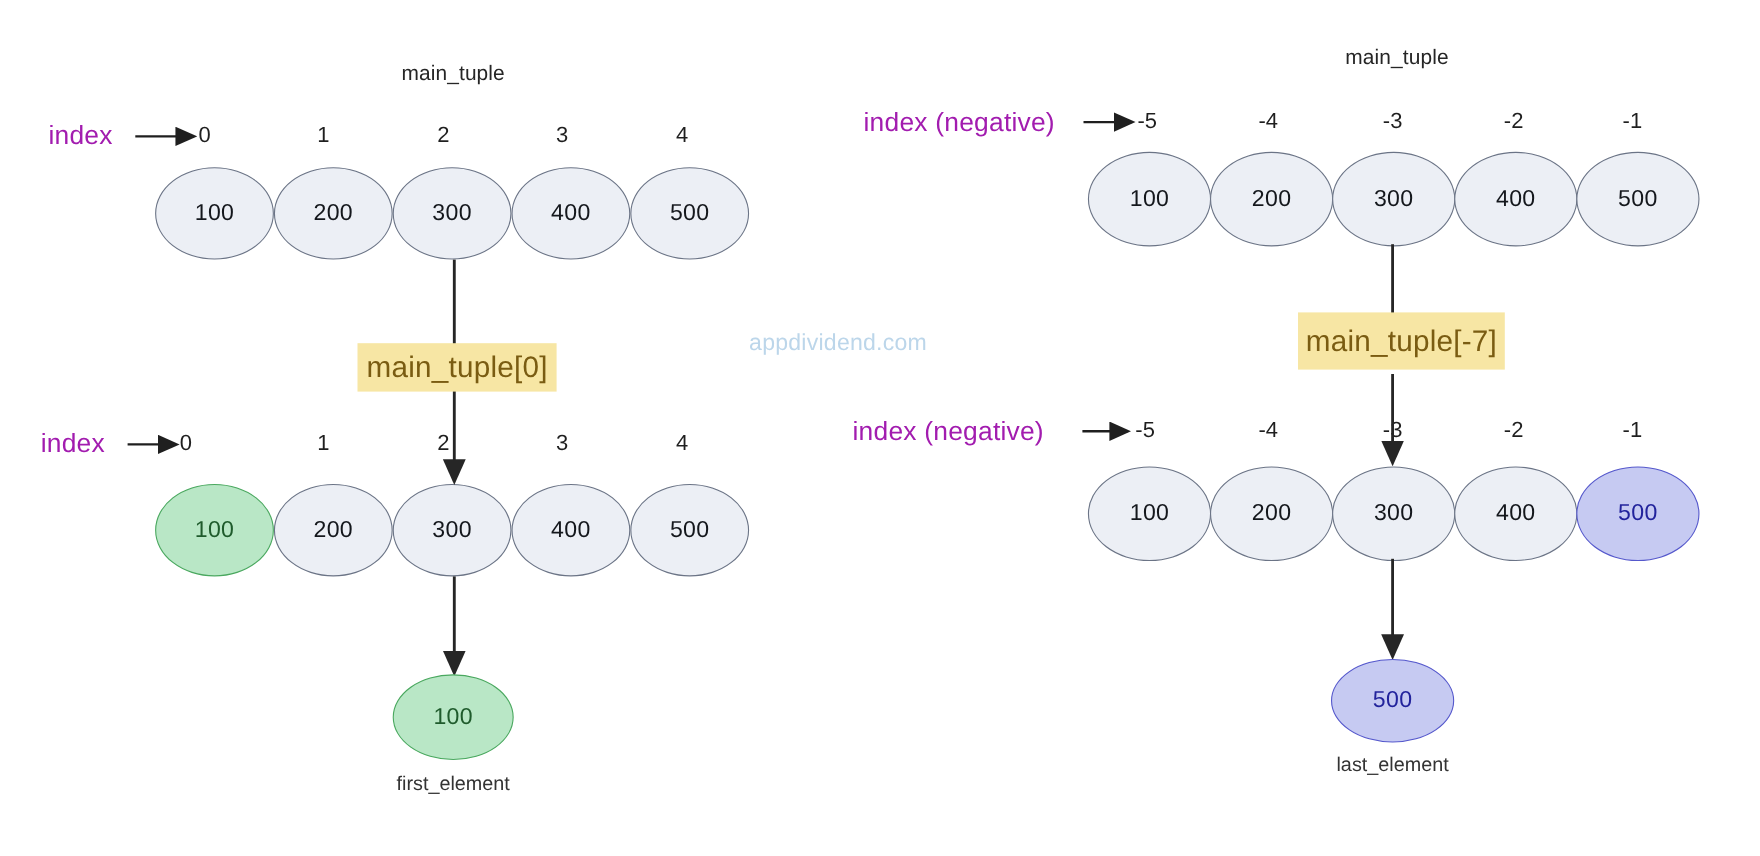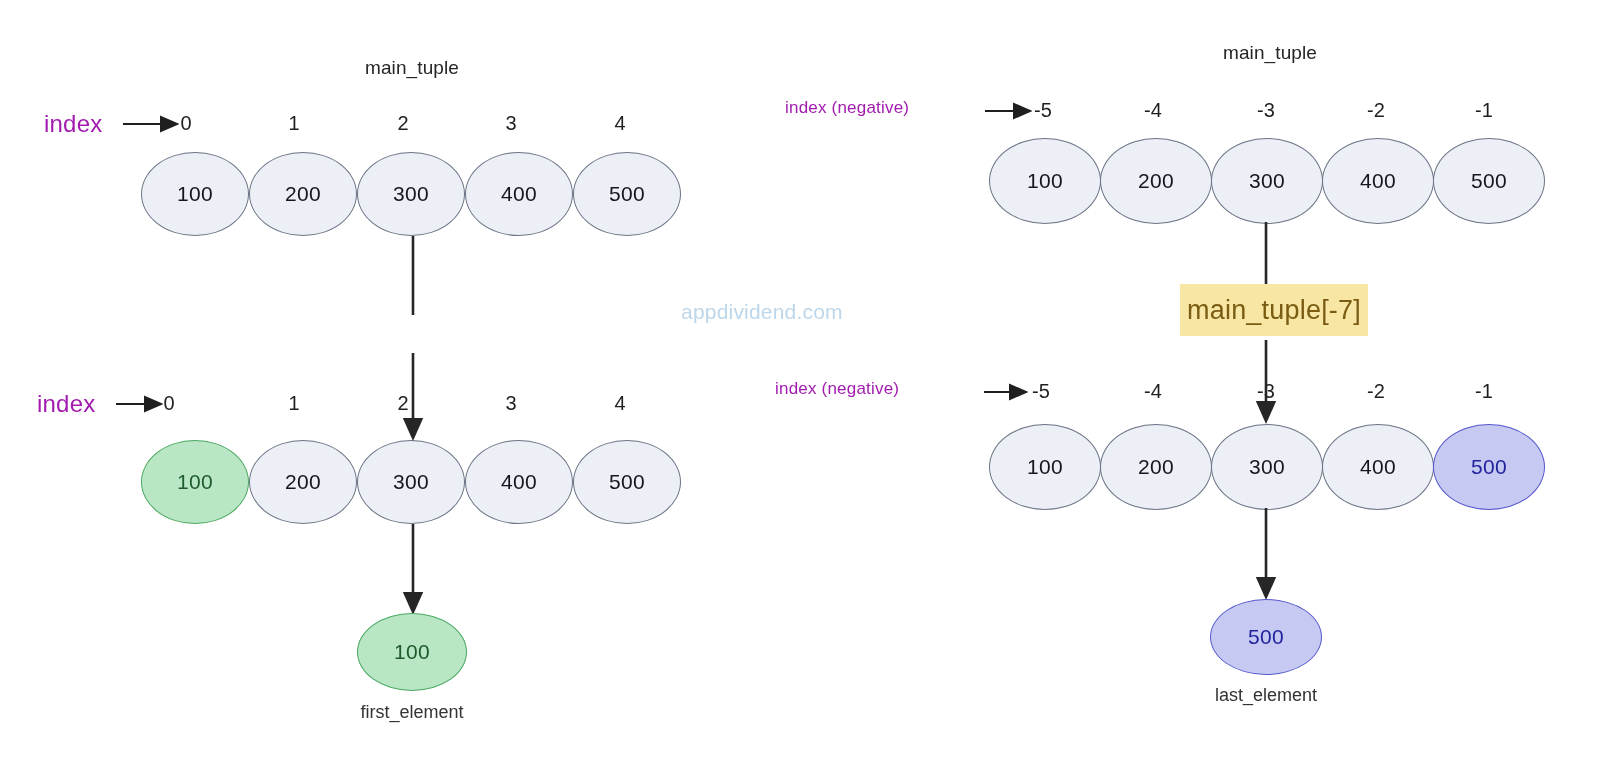--- a/index.html
+++ b/index.html
@@ -31,21 +31,21 @@
   }
 
   
   .index-label {
     font-size: 24px;
     color: #a21caf;
     white-space: nowrap;
     letter-spacing: 0.2px;
   }
   .index-label.small {
-    font-size: 17px;
+    font-size: 24px;
   }
   .index-num {
     font-size: 20px;
     color: #1f1f1f;
     text-align: center;
     white-space: nowrap;
   }
 
   
   .node {
@@ -163,20 +163,21 @@
     <div class="index-num abs" style="left:381px; top:112px; width:44px;">2</div>
     <div class="index-num abs" style="left:489px; top:112px; width:44px;">3</div>
     <div class="index-num abs" style="left:598px; top:112px; width:44px;">4</div>
 
     <div class="node plain" style="left:141px; top:152px; width:108px; height:84px;">100</div>
     <div class="node plain" style="left:249px; top:152px; width:108px; height:84px;">200</div>
     <div class="node plain" style="left:357px; top:152px; width:108px; height:84px;">300</div>
     <div class="node plain" style="left:465px; top:152px; width:108px; height:84px;">400</div>
     <div class="node plain" style="left:573px; top:152px; width:108px; height:84px;">500</div>
 
+    <div class="code-box" style="left:325px; top:312px; width:181px; height:44px;">main_tuple[0]</div>
 
     <div class="index-label abs" style="left:37px; top:390px;">index</div>
 
     <div class="index-num abs" style="left:147px; top:392px; width:44px;">0</div>
     <div class="index-num abs" style="left:272px; top:392px; width:44px;">1</div>
     <div class="index-num abs" style="left:381px; top:392px; width:44px;">2</div>
     <div class="index-num abs" style="left:489px; top:392px; width:44px;">3</div>
     <div class="index-num abs" style="left:598px; top:392px; width:44px;">4</div>
 
     <div class="node green" style="left:141px; top:440px; width:108px; height:84px; z-index:3;">100</div>

